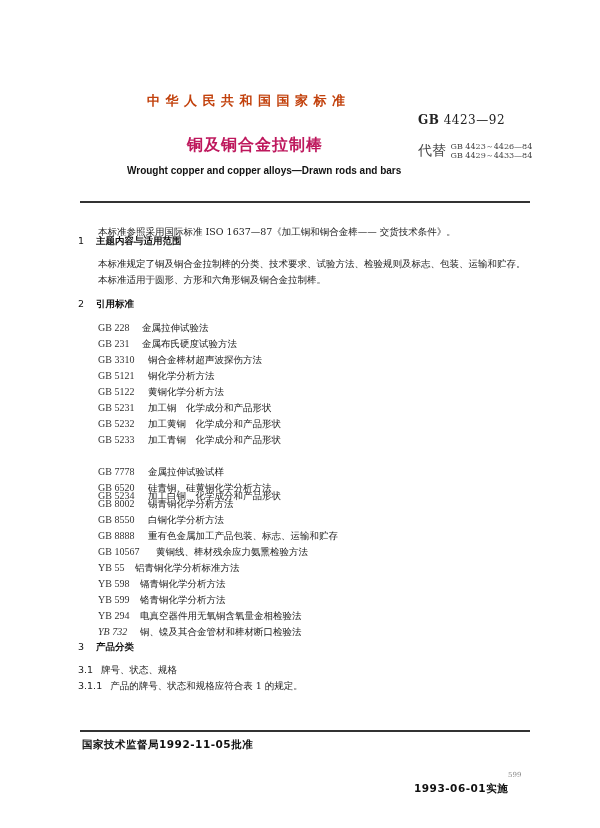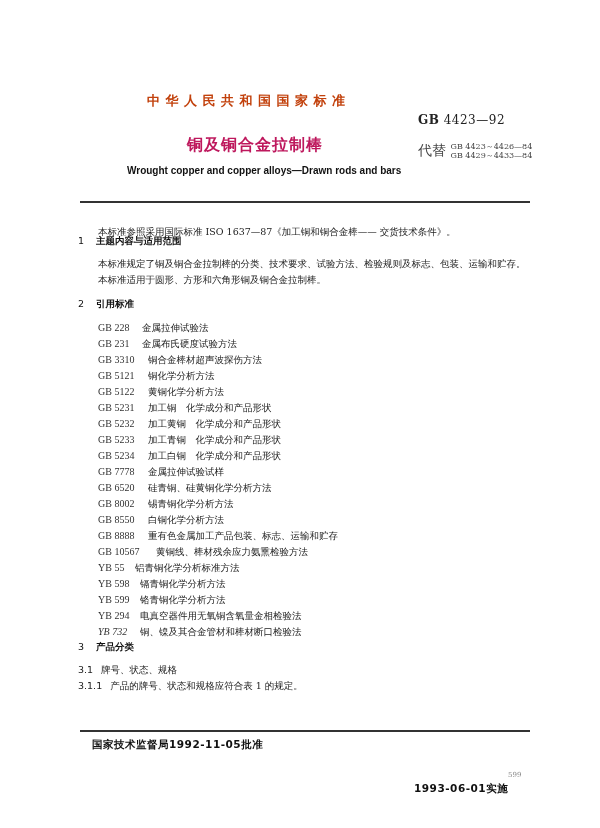--- a/index.html
+++ b/index.html
@@ -74,21 +74,21 @@
 
 <div>
   <div class="abs ref" style="top:322px;"><span class="code" style="width:44px;">GB 228</span><span>金属拉伸试验法</span></div>
   <div class="abs ref" style="top:338px;"><span class="code" style="width:44px;">GB 231</span><span>金属布氏硬度试验方法</span></div>
   <div class="abs ref" style="top:354px;"><span class="code" style="width:50px;">GB 3310</span><span>铜合金棒材超声波探伤方法</span></div>
   <div class="abs ref" style="top:370px;"><span class="code" style="width:50px;">GB 5121</span><span>铜化学分析方法</span></div>
   <div class="abs ref" style="top:386px;"><span class="code" style="width:50px;">GB 5122</span><span>黄铜化学分析方法</span></div>
   <div class="abs ref" style="top:402px;"><span class="code" style="width:50px;">GB 5231</span><span>加工铜　化学成分和产品形状</span></div>
   <div class="abs ref" style="top:418px;"><span class="code" style="width:50px;">GB 5232</span><span>加工黄铜　化学成分和产品形状</span></div>
   <div class="abs ref" style="top:434px;"><span class="code" style="width:50px;">GB 5233</span><span>加工青铜　化学成分和产品形状</span></div>
-  <div class="abs ref" style="top:450px;"><span class="code" style="width:50px;">GB 5234</span><span>加工白铜　化学成分和产品形状</span></div>
+  <div class="abs ref" style="top:450px;"><span class="code" style="width:50px;margin-top:40px;">GB 5234</span><span>加工白铜　化学成分和产品形状</span></div>
   <div class="abs ref" style="top:466px;"><span class="code" style="width:50px;">GB 7778</span><span>金属拉伸试验试样</span></div>
   <div class="abs ref" style="top:482px;"><span class="code" style="width:50px;">GB 6520</span><span>硅青铜、硅黄铜化学分析方法</span></div>
   <div class="abs ref" style="top:498px;"><span class="code" style="width:50px;">GB 8002</span><span>锡青铜化学分析方法</span></div>
   <div class="abs ref" style="top:514px;"><span class="code" style="width:50px;">GB 8550</span><span>白铜化学分析方法</span></div>
   <div class="abs ref" style="top:530px;"><span class="code" style="width:50px;">GB 8888</span><span>重有色金属加工产品包装、标志、运输和贮存</span></div>
   <div class="abs ref" style="top:546px;"><span class="code" style="width:58px;">GB 10567</span><span>黄铜线、棒材残余应力氨熏检验方法</span></div>
   <div class="abs ref" style="top:562px;"><span class="code" style="width:37px;">YB 55</span><span>铝青铜化学分析标准方法</span></div>
   <div class="abs ref" style="top:578px;"><span class="code" style="width:42px;">YB 598</span><span>镉青铜化学分析方法</span></div>
   <div class="abs ref" style="top:594px;"><span class="code" style="width:42px;">YB 599</span><span>铬青铜化学分析方法</span></div>
   <div class="abs ref" style="top:610px;"><span class="code" style="width:42px;">YB 294</span><span>电真空器件用无氧铜含氧量金相检验法</span></div>
@@ -99,15 +99,15 @@
   <span class="num">3</span><span>产品分类</span>
 </div>
 <div class="abs sub" style="left:78px; top:664px;">
   <span class="num">3.1</span><span>牌号、状态、规格</span>
 </div>
 <div class="abs sub" style="left:78px; top:680px;">
   <span class="num">3.1.1</span><span>产品的牌号、状态和规格应符合表 1 的规定。</span>
 </div>
 
 <div class="rule bottom"></div>
-<div class="abs footer" style="left:92px; top:738px;">国家技术监督局1992-11-05批准</div>
+<div class="abs footer" style="left:82px; top:738px;">国家技术监督局1992-11-05批准</div>
 <div class="abs footer" style="left:414px; top:738px;margin-top:44px;">1993-06-01实施</div>
 <div class="abs pagenum">599</div>
 
 </body></html>

